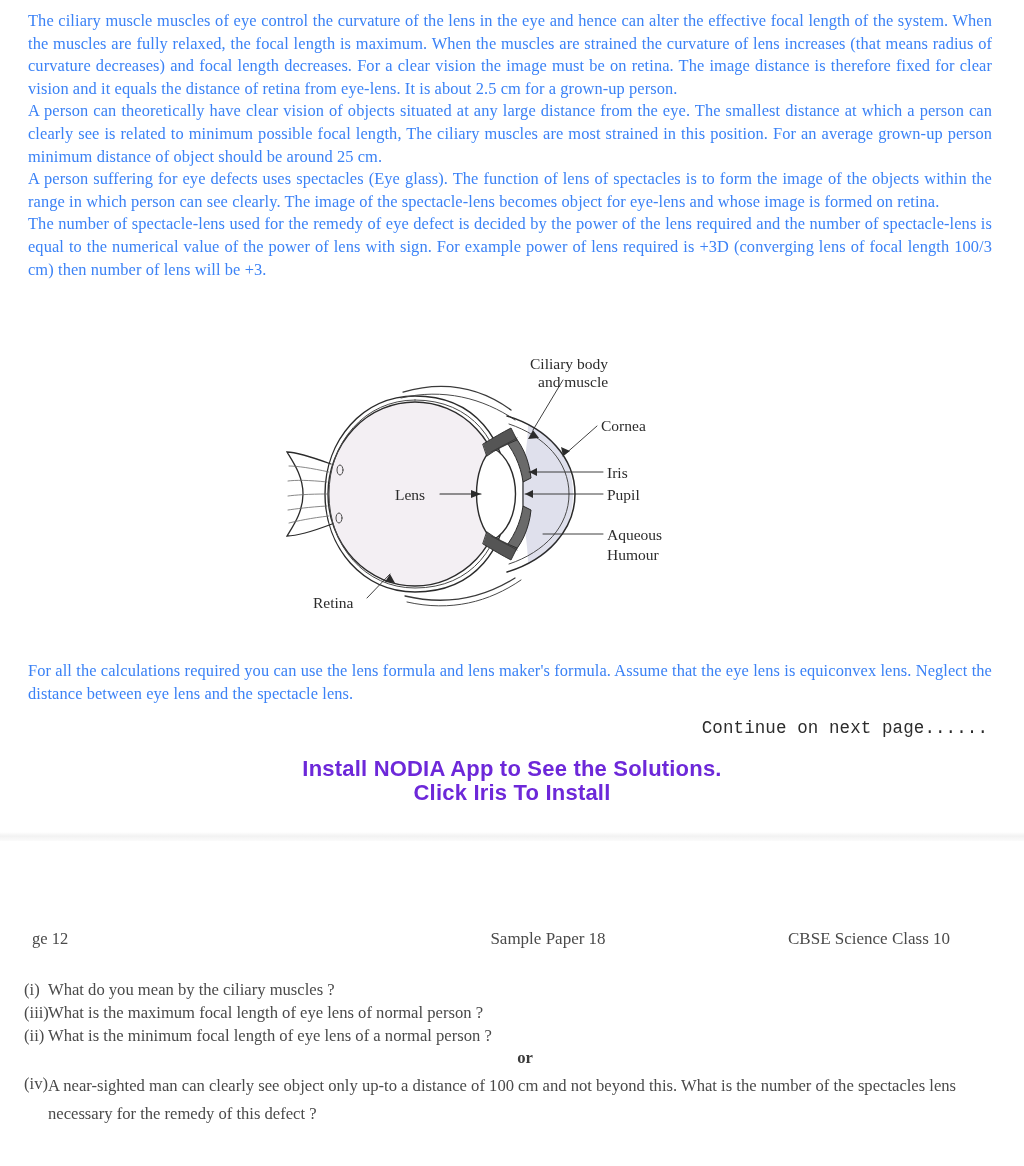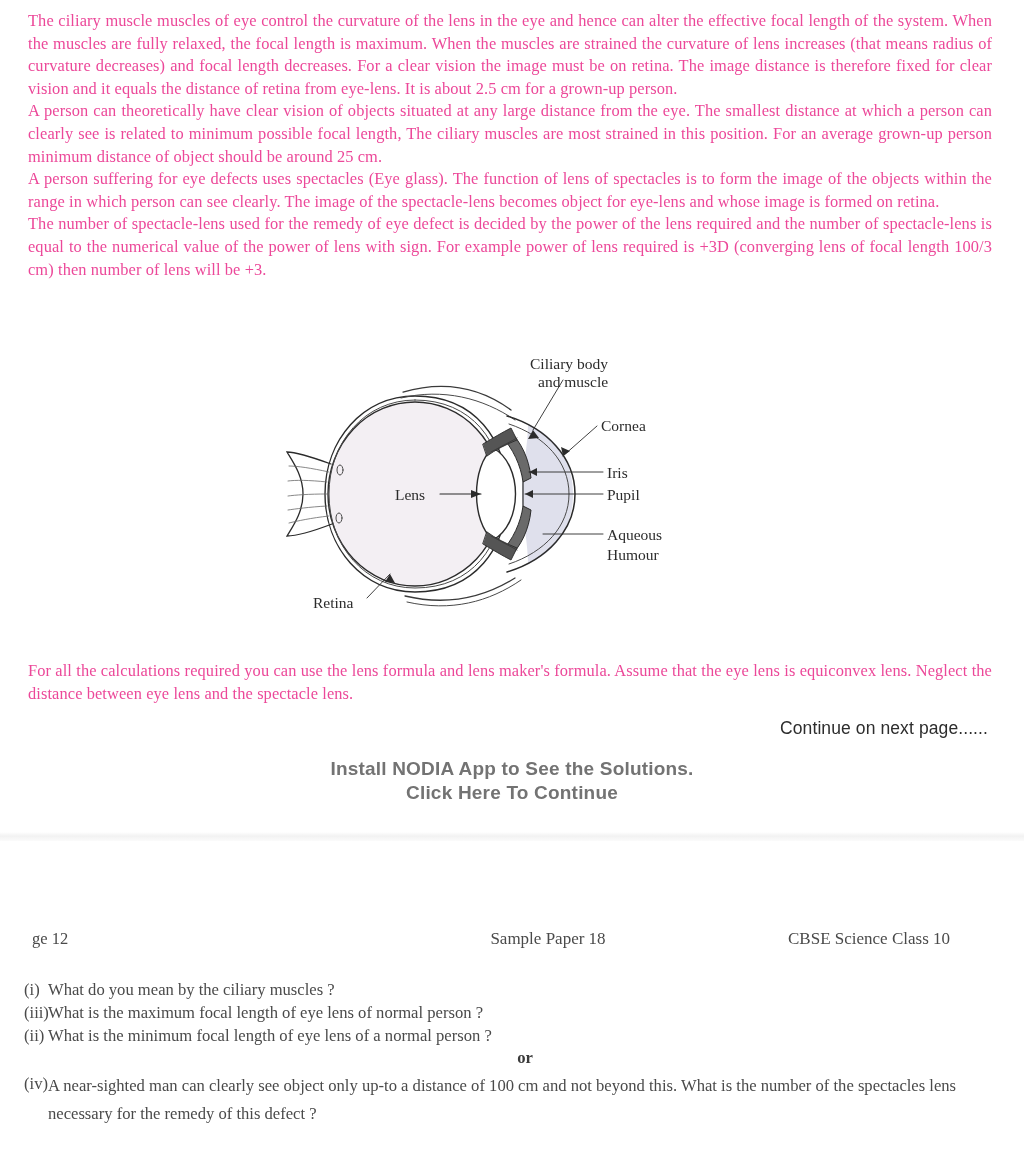--- a/index.html
+++ b/index.html
@@ -22,21 +22,21 @@
   .passage {
     position: absolute;
     left: 28px;
     top: 10px;
     width: 964px;
   }
   .para {
     font-size: 16.4px;
     line-height: 22.6px;
     text-align: justify;
-    color: #ec4899;
+    color: #3b82f6;
     margin: 0;
     letter-spacing: 0.1px;
     -webkit-font-smoothing: none;
   }
   .para + .para { margin-top: 0px; }
 
   
   .diagram-wrap {
     position: absolute;
     left: 285px;
@@ -52,38 +52,38 @@
     left: 28px;
     top: 660px;
     width: 964px;
   }
 
   
   .continue-note {
     position: absolute;
     right: 36px;
     top: 718px;
-    font-family: Liberation Sans, sans-serif;
+    font-family: Liberation Mono, monospace;
     font-size: 17.5px;
     color: #2d2d2d;
     letter-spacing: 0.1px;
   }
 
   
   .promo {
     position: absolute;
     left: 0;
     top: 757px;
     width: 1024px;
     text-align: center;
     font-family: "Liberation Sans", "DejaVu Sans", sans-serif;
     font-weight: bold;
-    font-size: 19px;
+    font-size: 22px;
     line-height: 24px;
-    color: #737373;
+    color: #6d28d9;
     letter-spacing: 0.2px;
   }
   .promo .line2 { display: block; }
 
   
   .sep-band {
     position: absolute;
     left: 0;
     top: 832px;
     width: 1024px;
@@ -245,21 +245,21 @@
 </div>
 
 <div class="passage-2">
   <p class="para">For all the calculations required you can use the lens formula and lens maker's formula. Assume that the eye lens is equiconvex lens. Neglect the distance between eye lens and the spectacle lens.</p>
 </div>
 
 <div class="continue-note">Continue on next page......</div>
 
 <div class="promo">
   <span>Install NODIA App to See the Solutions.</span>
-  <span class="line2">Click Here To Continue</span>
+  <span class="line2">Click Iris To Install</span>
 </div>
 
 <div class="sep-band"></div>
 
 <div class="runhead">
   <span class="left">ge 12</span>
   <span class="center">Sample Paper 18</span>
   <span class="right">CBSE Science Class 10</span>
 </div>
 

